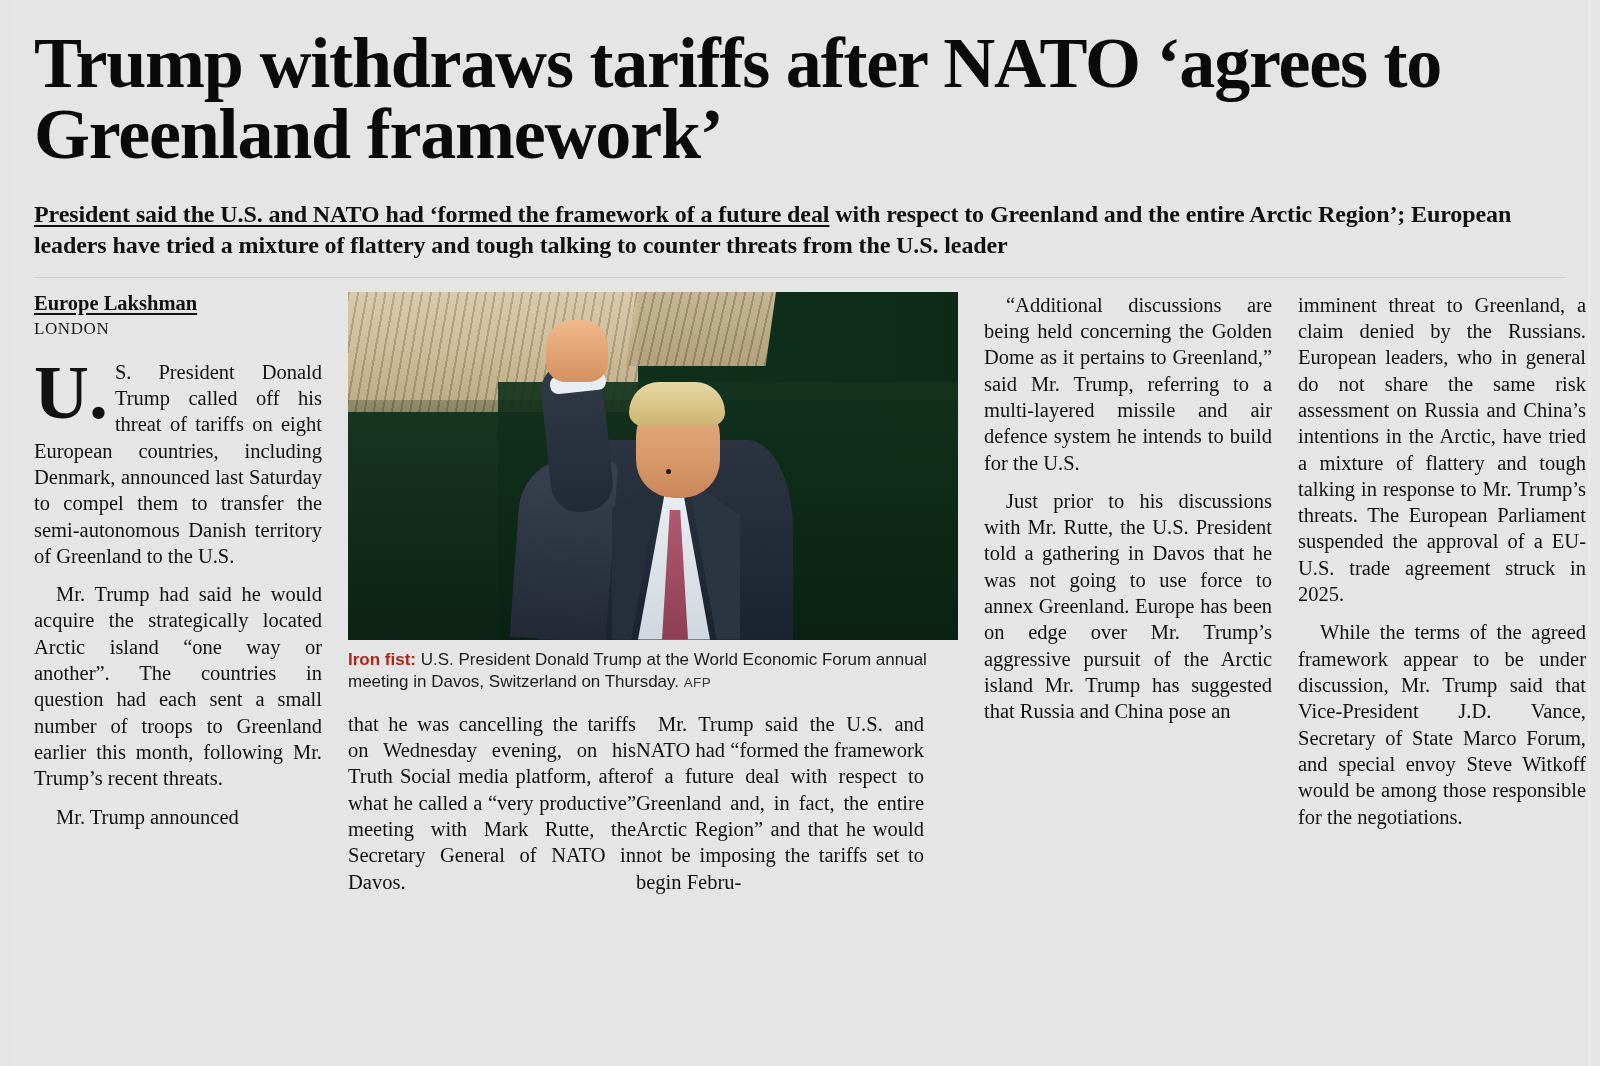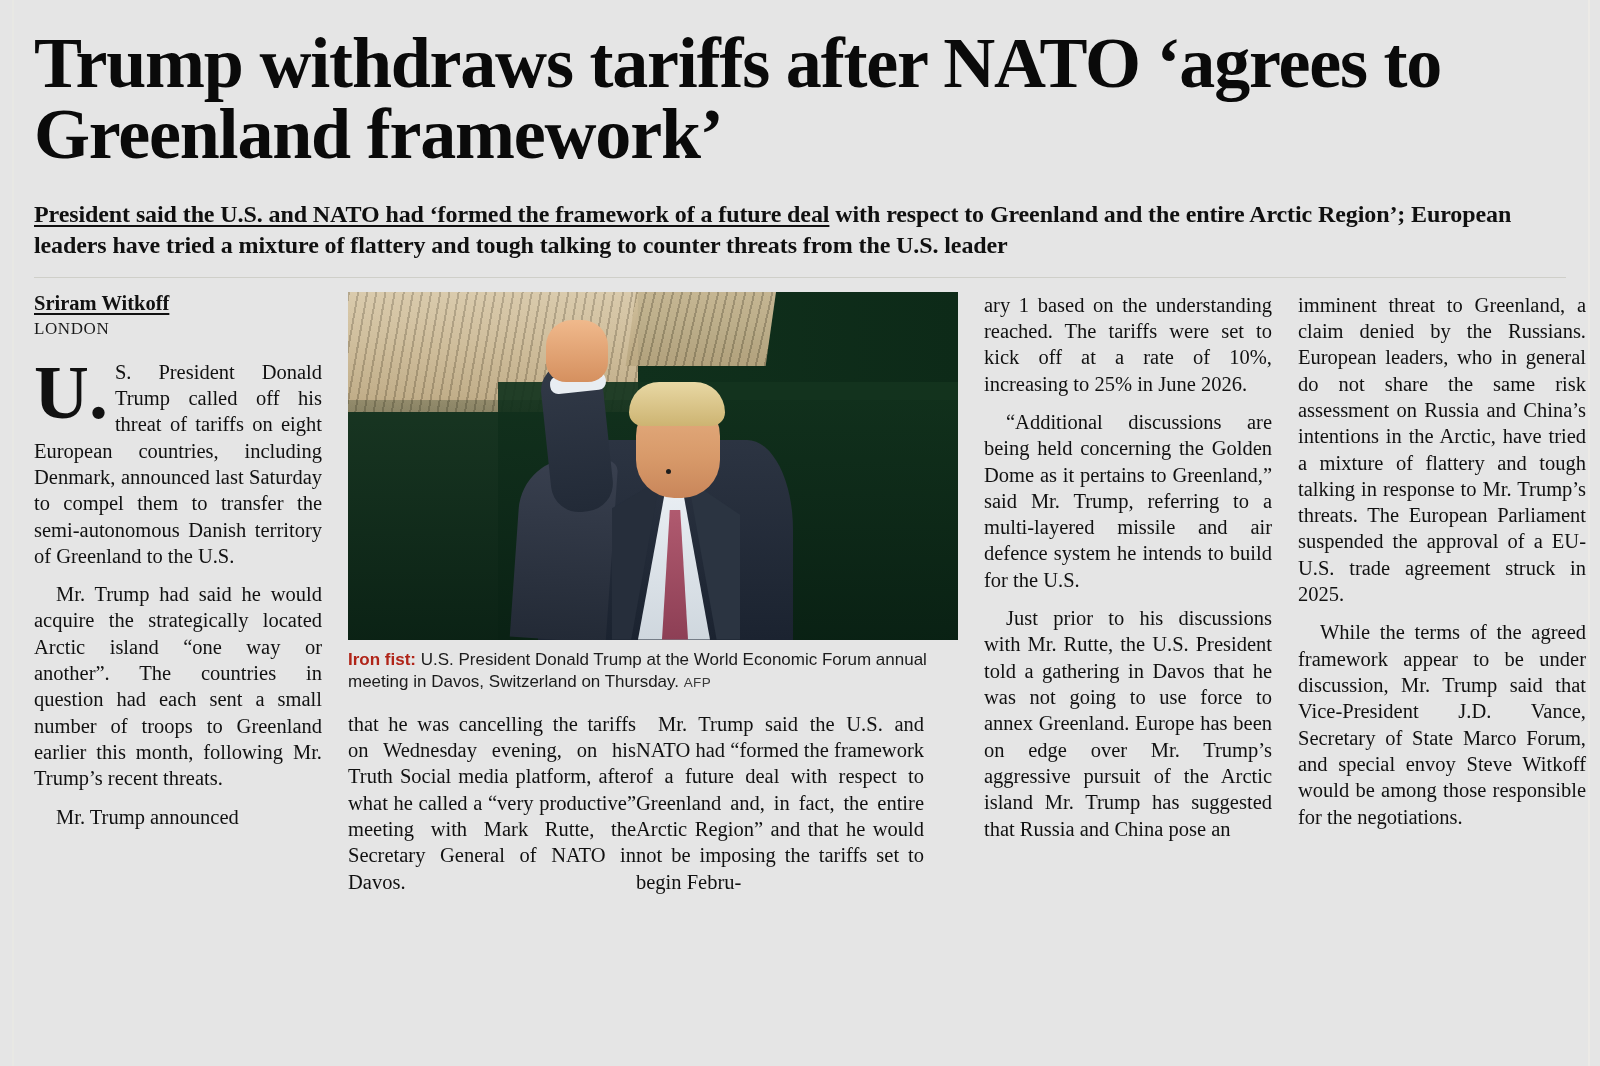--- a/index.html
+++ b/index.html
@@ -307,21 +307,21 @@
 
   <div class="standfirst">
     <span class="ul">President said the U.S. and NATO had ‘formed the framework of a future deal</span><span> with respect to Greenland and the entire Arctic Region’; European leaders have tried a mixture of flattery and tough talking to counter threats from the U.S. leader</span>
   </div>
 
   <div class="rule"></div>
 
   <div class="columns">
 
     <div class="col">
-      <div class="byline">Sriram Witkoff</div>
+      <div class="byline">Europe Lakshman</div>
       <div class="dateline">LONDON</div>
       <p class="body first dropcap">U.S. President Donald Trump called off his threat of tariffs on eight European countries, including Denmark, announced last Saturday to compel them to transfer the semi-autonomous Danish territory of Greenland to the U.S.</p>
       <p class="body">Mr. Trump had said he would acquire the strategically located Arctic island “one way or another”. The countries in question had each sent a small number of troops to Greenland earlier this month, following Mr. Trump’s recent threats.</p>
       <p class="body">Mr. Trump announced</p>
     </div>
 
     <div class="col-wide">
       <div class="photo-wrap">
         <div class="photo">
           <div class="ph-bgwall"></div>
@@ -354,21 +354,20 @@
         <div class="sub-col">
           <p class="body first">that he was cancelling the tariffs on Wednesday evening, on his Truth Social media platform, after what he called a “very productive” meeting with Mark Rutte, the Secretary General of NATO in Davos.</p>
         </div>
         <div class="sub-col">
           <p class="body">Mr. Trump said the U.S. and NATO had “formed the framework of a future deal with respect to Greenland and, in fact, the entire Arctic Region” and that he would not be imposing the tariffs set to begin Febru-</p>
         </div>
       </div>
     </div>
 
     <div class="col">
-      <p class="body first">ary 1 based on the understanding reached. The tariffs were set to kick off at a rate of 10%, increasing to 25% in June 2026.</p>
       <p class="body">“Additional discussions are being held concerning the Golden Dome as it pertains to Greenland,” said Mr. Trump, referring to a multi-layered missile and air defence system he intends to build for the U.S.</p>
       <p class="body">Just prior to his discussions with Mr. Rutte, the U.S. President told a gathering in Davos that he was not going to use force to annex Greenland. Europe has been on edge over Mr. Trump’s aggressive pursuit of the Arctic island Mr. Trump has suggested that Russia and China pose an</p>
     </div>
 
     <div class="col">
       <p class="body first">imminent threat to Greenland, a claim denied by the Russians. European leaders, who in general do not share the same risk assessment on Russia and China’s intentions in the Arctic, have tried a mixture of flattery and tough talking in response to Mr. Trump’s threats. The European Parliament suspended the approval of a EU-U.S. trade agreement struck in 2025.</p>
       <p class="body">While the terms of the agreed framework appear to be under discussion, Mr. Trump said that Vice-President J.D. Vance, Secretary of State Marco Forum, and special envoy Steve Witkoff would be among those responsible for the negotiations.</p>
     </div>
 
   </div>

